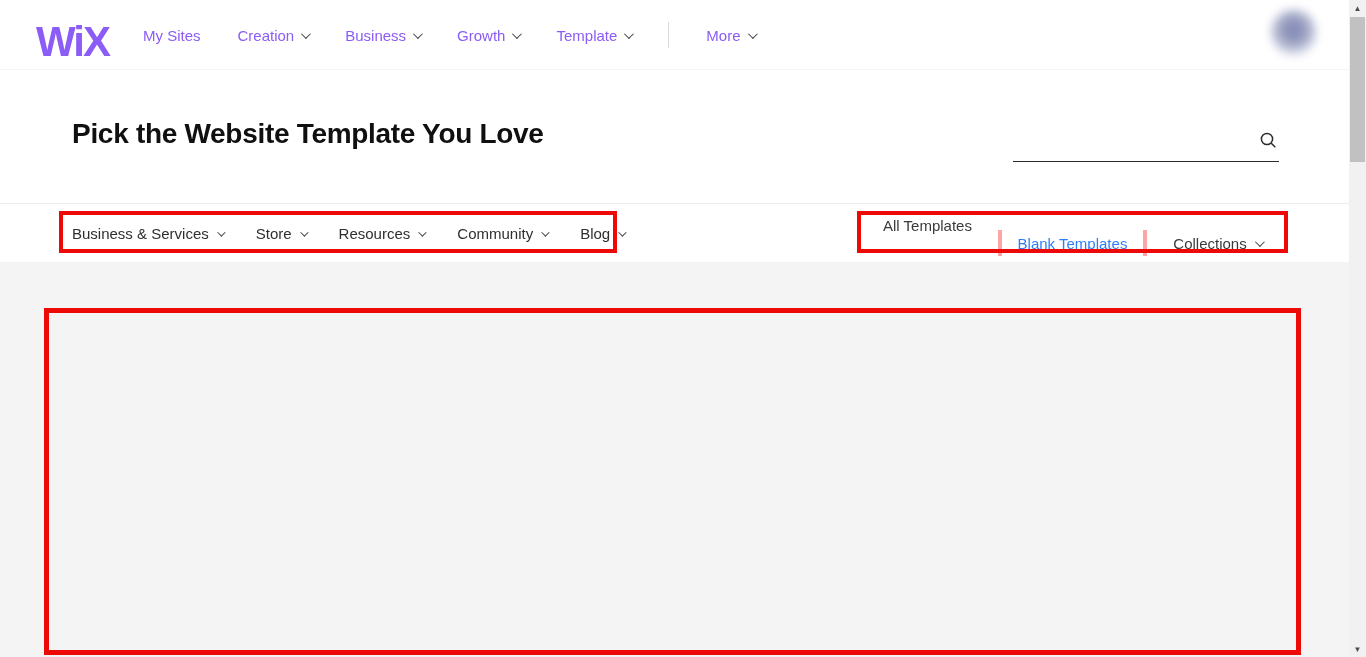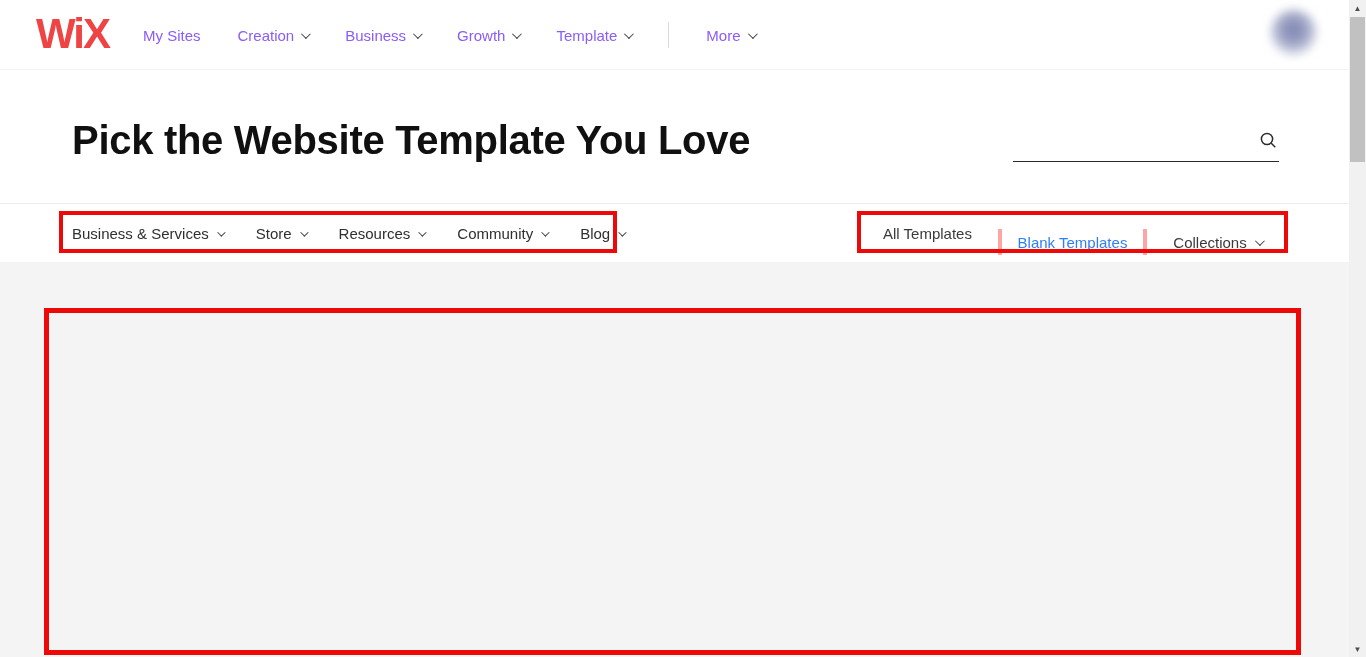--- a/index.html
+++ b/index.html
@@ -3,49 +3,49 @@
 <meta charset="utf-8">
 <style>
   * { margin:0; padding:0; box-sizing:border-box; }
   html,body { width:1366px; height:657px; overflow:hidden; background:#fff;
               font-family:"Liberation Sans", sans-serif; }
   .stage { position:relative; width:1366px; height:657px; background:#fff; overflow:hidden; }
 
   
   .header { position:absolute; left:0; top:0; width:1349px; height:70px; background:#fff;
             border-bottom:1px solid #f4f4f4; }
-  .logo { position:absolute; left:36px; top:10px; font-size:42px; font-weight:900;
-          letter-spacing:-2px; color:#ef4444; }
+  .logo { position:absolute; left:36px; top:18px; font-size:42px; font-weight:900;
+          letter-spacing:-2px; color:#8b5cf6; }
   .topnav { position:absolute; left:143px; top:0; height:70px; display:flex; align-items:center; gap:37px; }
   .topnav-item { display:flex; align-items:center; gap:7px; font-size:15px; color:#8b5cf6; cursor:pointer; }
   .vdiv { width:1px; height:26px; background:#d9d9d9; }
   .chev { width:7px; height:7px; border-right:1.6px solid #444; border-bottom:1.6px solid #444;
           transform:rotate(45deg) translateY(-2px); display:inline-block; }
   .avatar { position:absolute; left:1270px; top:9px; width:47px; height:47px; border-radius:50%;
             background:radial-gradient(circle at 50% 45%, #7e85b5 0%, #9aa0c0 35%, #d6d9e8 65%, #ffffff 90%);
             filter:blur(4px); }
 
   
-  .page-title { position:absolute; left:72px; top:118px; font-size:40px; font-weight:800;
+  .page-title { position:absolute; left:72px; top:118px; font-size:28px; font-weight:800;
                 color:#101010; letter-spacing:-0.3px; }
   .search-wrap { position:absolute; left:1013px; top:126px; width:266px; height:36px;
                  border-bottom:1.6px solid #2b2b2b; }
   .search-input { position:absolute; left:0; top:2px; width:230px; height:28px; border:0; outline:none;
                   font-size:16px; color:#333; background:transparent;
                   font-family:"Liberation Sans", sans-serif; }
   .search-input::placeholder { color:#9aa0a6; }
   .search-icon { position:absolute; right:2px; top:5px; }
 
   
   .filter-band { position:absolute; left:0; top:203px; width:1349px; height:59px; background:#fff;
                  border-top:1px solid #ececec; }
   .cat-nav { position:absolute; left:72px; top:0; height:59px; display:flex; align-items:center; gap:33px; }
   .cat-item { display:flex; align-items:center; gap:8px; font-size:15px; color:#2f2f2f; cursor:pointer; }
   .cat-item .chev { width:6px; height:6px; }
-  .view-nav { position:absolute; left:857px; top:8px; width:431px; height:42px; display:flex; align-items:center; }
+  .view-nav { position:absolute; left:857px; top:8px; width:431px; height:42px; display:flex; align-items:flex-start; }
   .view-item { flex:1; text-align:center; font-size:15px; color:#3a3a3a; cursor:pointer;
                display:flex; align-items:center; justify-content:center; gap:8px; height:26px; }
   .view-item + .view-item { border-left:4px solid #fca5a5;margin-top:18px; }
   .view-item.active { color:#2d7ff9; }
 
   
   .redbox { position:absolute; border:4px solid #ee0909; background:transparent; pointer-events:none; }
   .redbox.cat  { left:59px;  top:211px; width:558px;  height:42px; }
   .redbox.view { left:857px; top:211px; width:431px;  height:42px; }
   .redbox.main { left:44px;  top:308px; width:1257px; height:347px; border-width:5px; }

